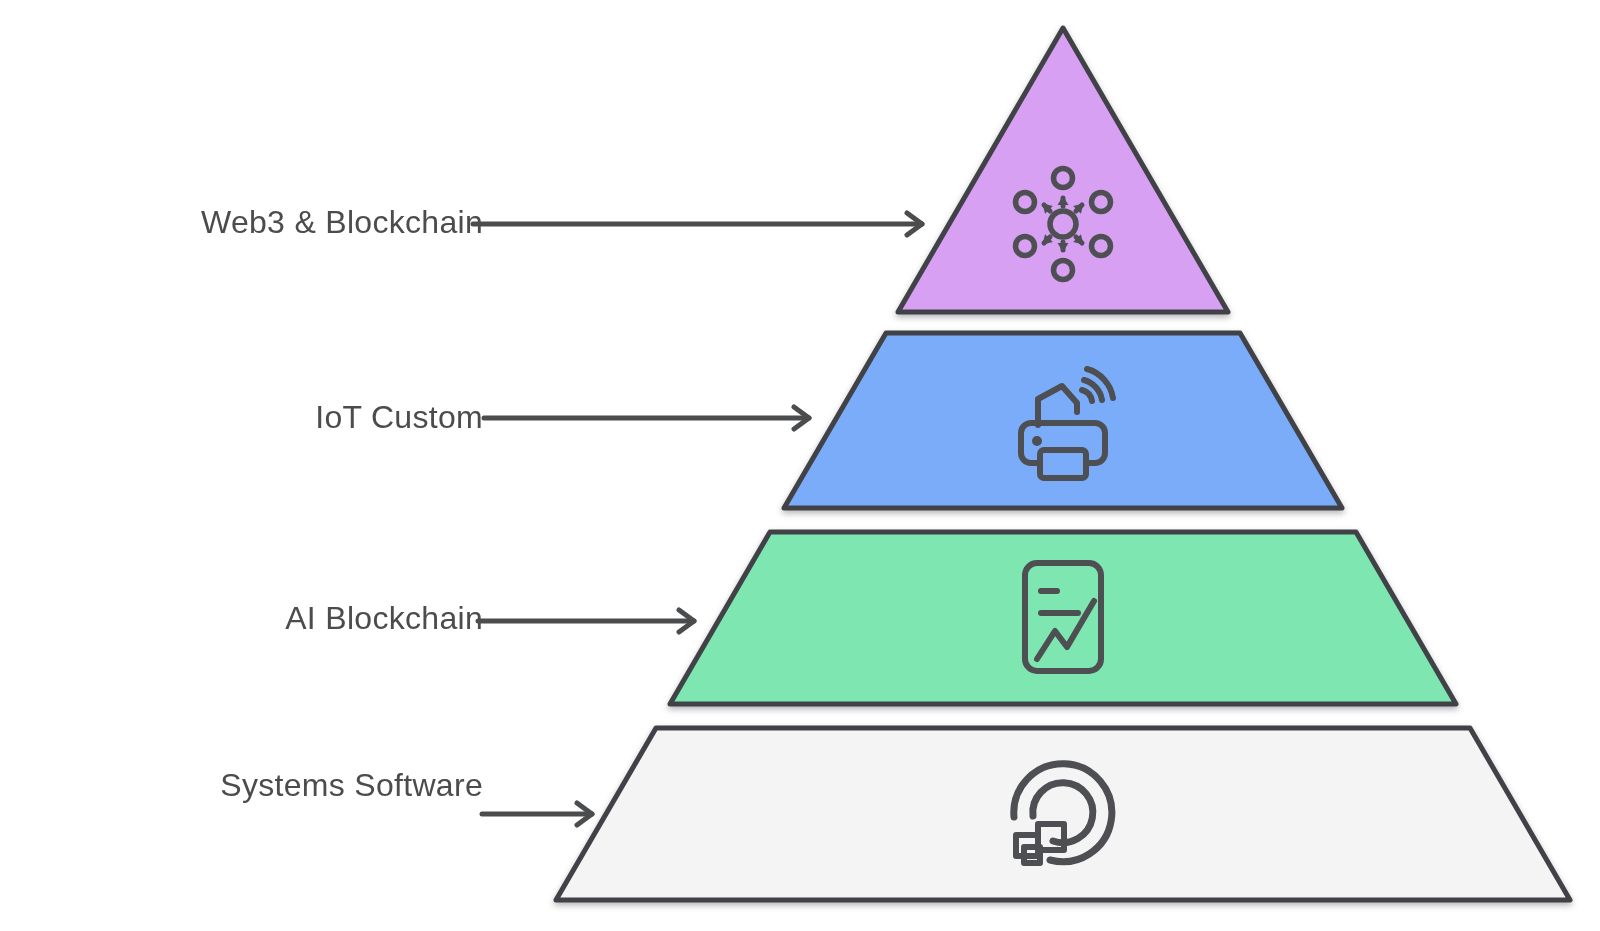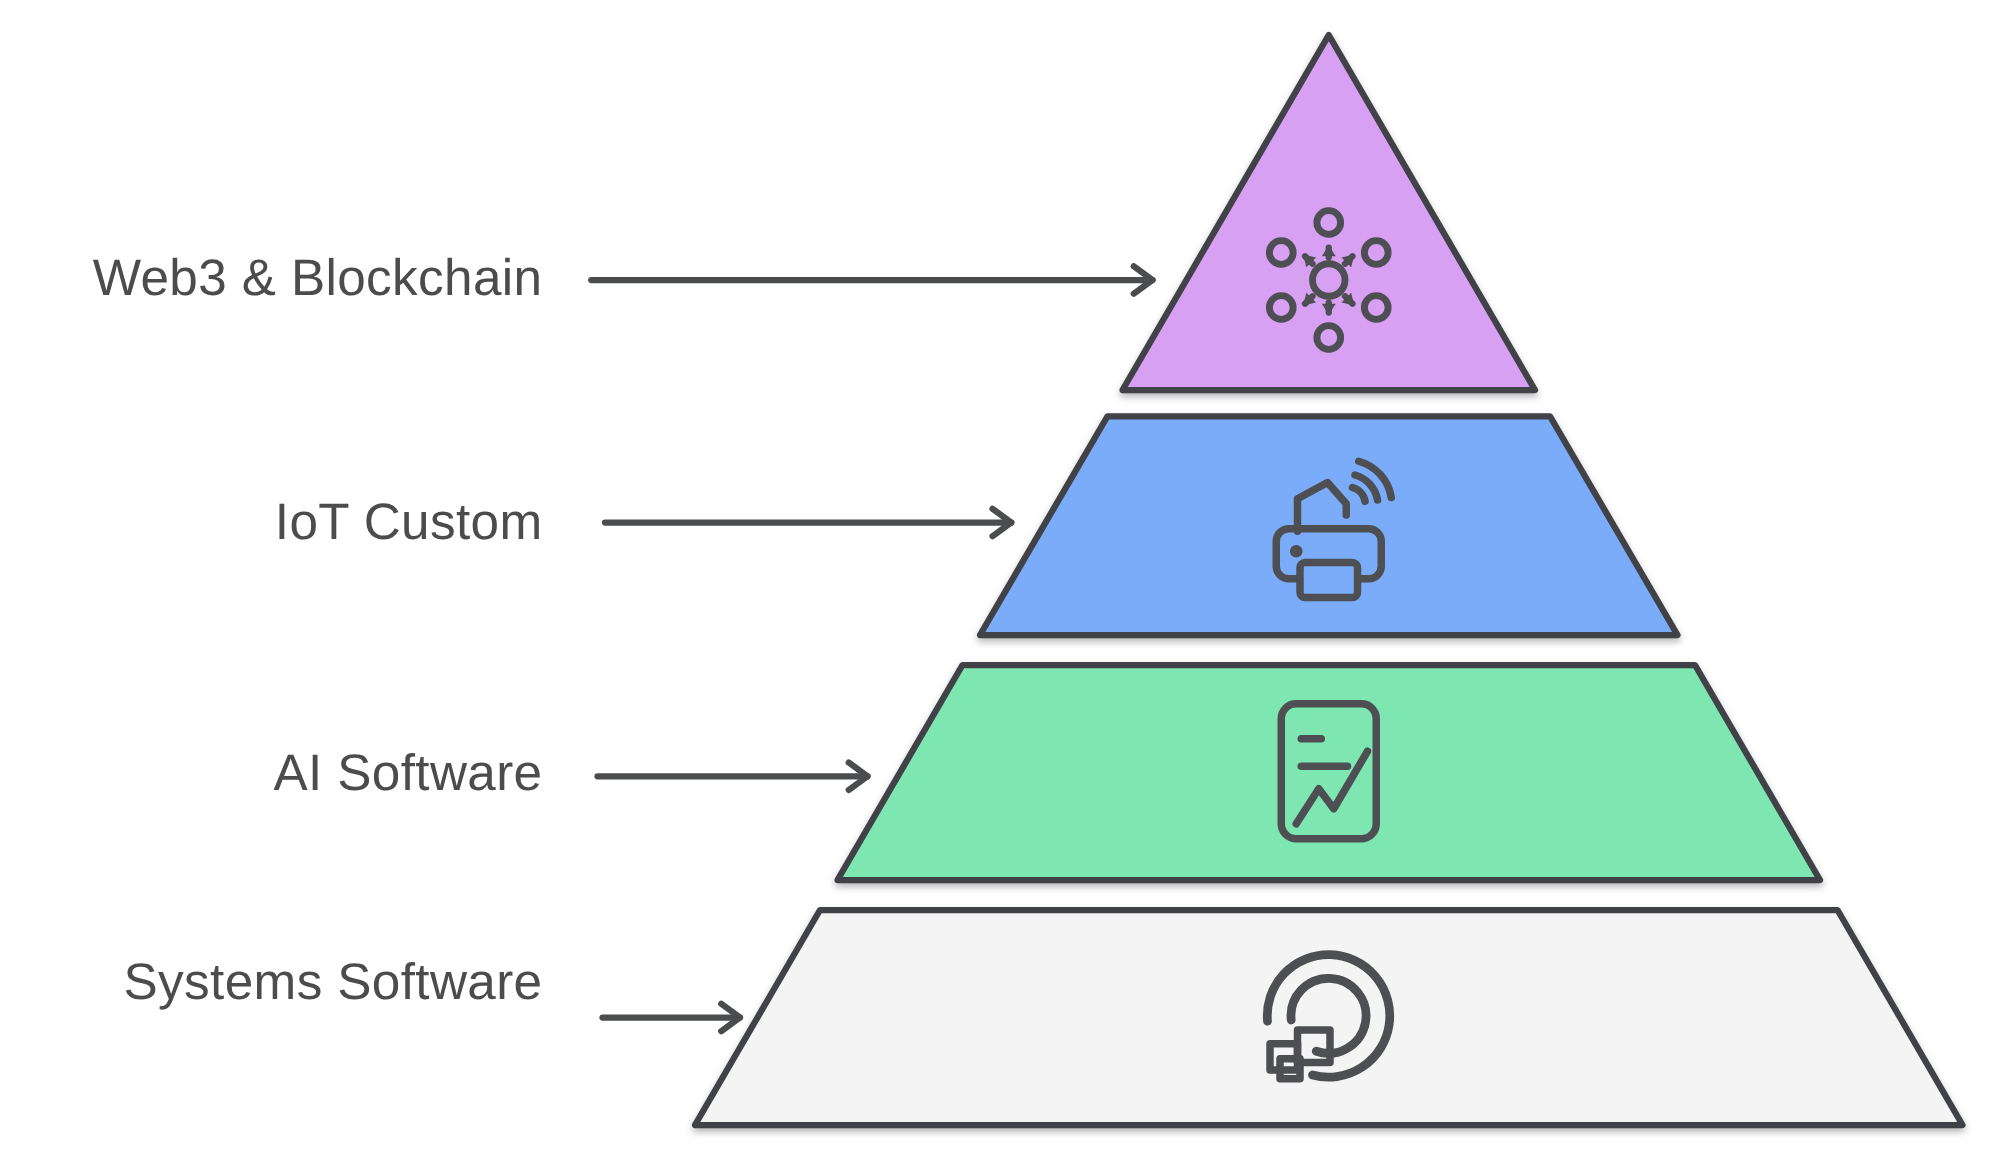--- a/index.html
+++ b/index.html
@@ -19,22 +19,22 @@
   .tier-custom{fill:var(--tier-custom-fill);}
   .icon{stroke:var(--icon-stroke);fill:none;stroke-width:6;stroke-linecap:round;stroke-linejoin:round;}
   .icon .thin{stroke-width:5.5;}
   .icon .fill-dot{fill:var(--icon-stroke);stroke:none;}
   .icon .tray{fill:var(--tier-iot-fill);}
   .icon .do-arc{stroke-width:7;}
   .label-arrow{stroke:var(--arrow);stroke-width:5;stroke-linecap:round;fill:none;}
   .chev{stroke:var(--arrow);stroke-width:5;stroke-linecap:round;stroke-linejoin:round;fill:none;}
   .tri-head{fill:var(--icon-stroke);}
   .tier-label{
-    position:absolute;right:1166px;text-align:right;white-space:nowrap;
-    font-size:41px;line-height:48px;font-weight:500;letter-spacing:.3px;
+    position:absolute;right:1117px;text-align:right;white-space:nowrap;
+    font-size:32px;line-height:48px;font-weight:500;letter-spacing:.3px;
     color:var(--label-text);
   }
   .lbl-1{top:198px;}
   .lbl-2{top:393px;}
   .lbl-3{top:594px;}
   .lbl-4{top:761px;}
 </style>
 </head>
 <body>
 
@@ -97,18 +97,18 @@
       <path class="do-arc" d="M 1014,817 A 49 49 0 1 1 1050,860"></path>
       <path class="do-arc" d="M 1033,816 A 30 30 0 1 1 1053,841"></path>
       <rect x="1038" y="824" width="26" height="26"></rect>
       <rect x="1016" y="835" width="22" height="21"></rect>
       <rect x="1024" y="847" width="16" height="16"></rect>
     </g>
   </svg>
 
   <div class="tier-label lbl-1">Web3 &amp; Blockchain</div>
   <div class="tier-label lbl-2">IoT Custom</div>
-  <div class="tier-label lbl-3">AI Software</div>
+  <div class="tier-label lbl-3">AI Blockchain</div>
   <div class="tier-label lbl-4">
     <div>Systems Software</div>
   </div>
 
 </div>
 
 </body></html>

